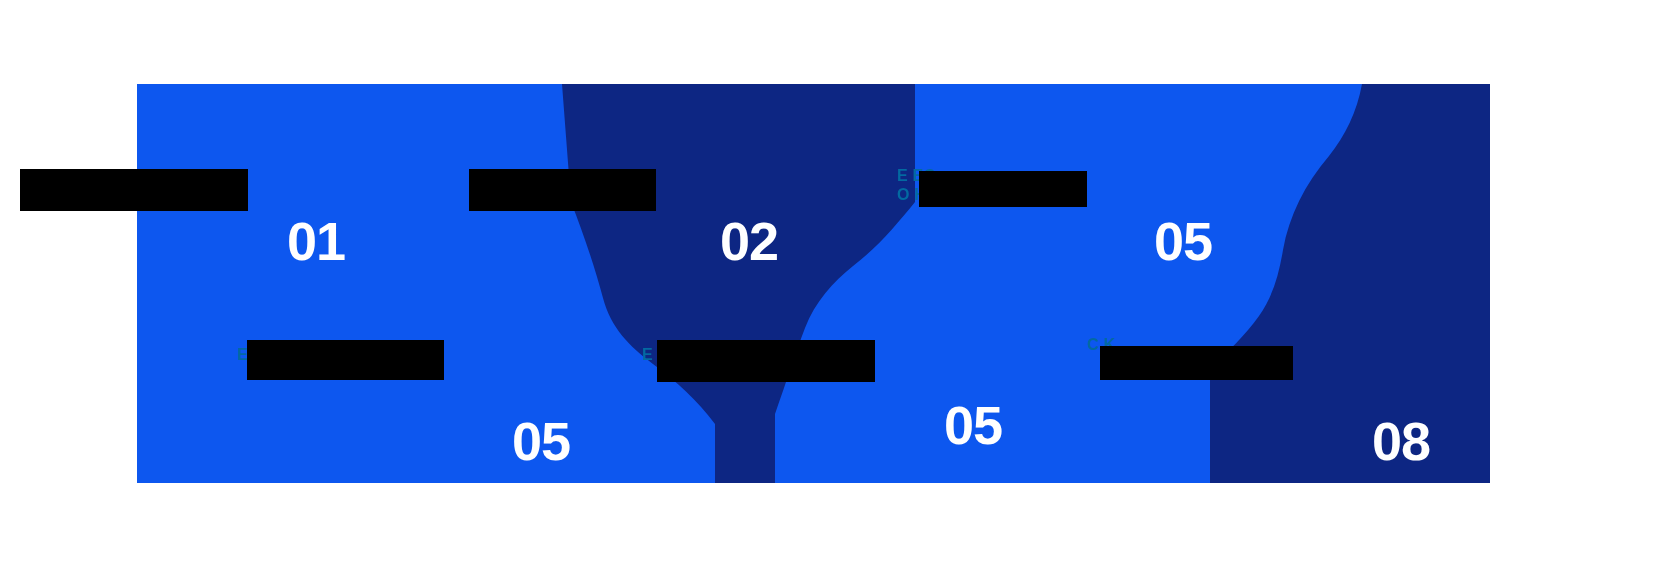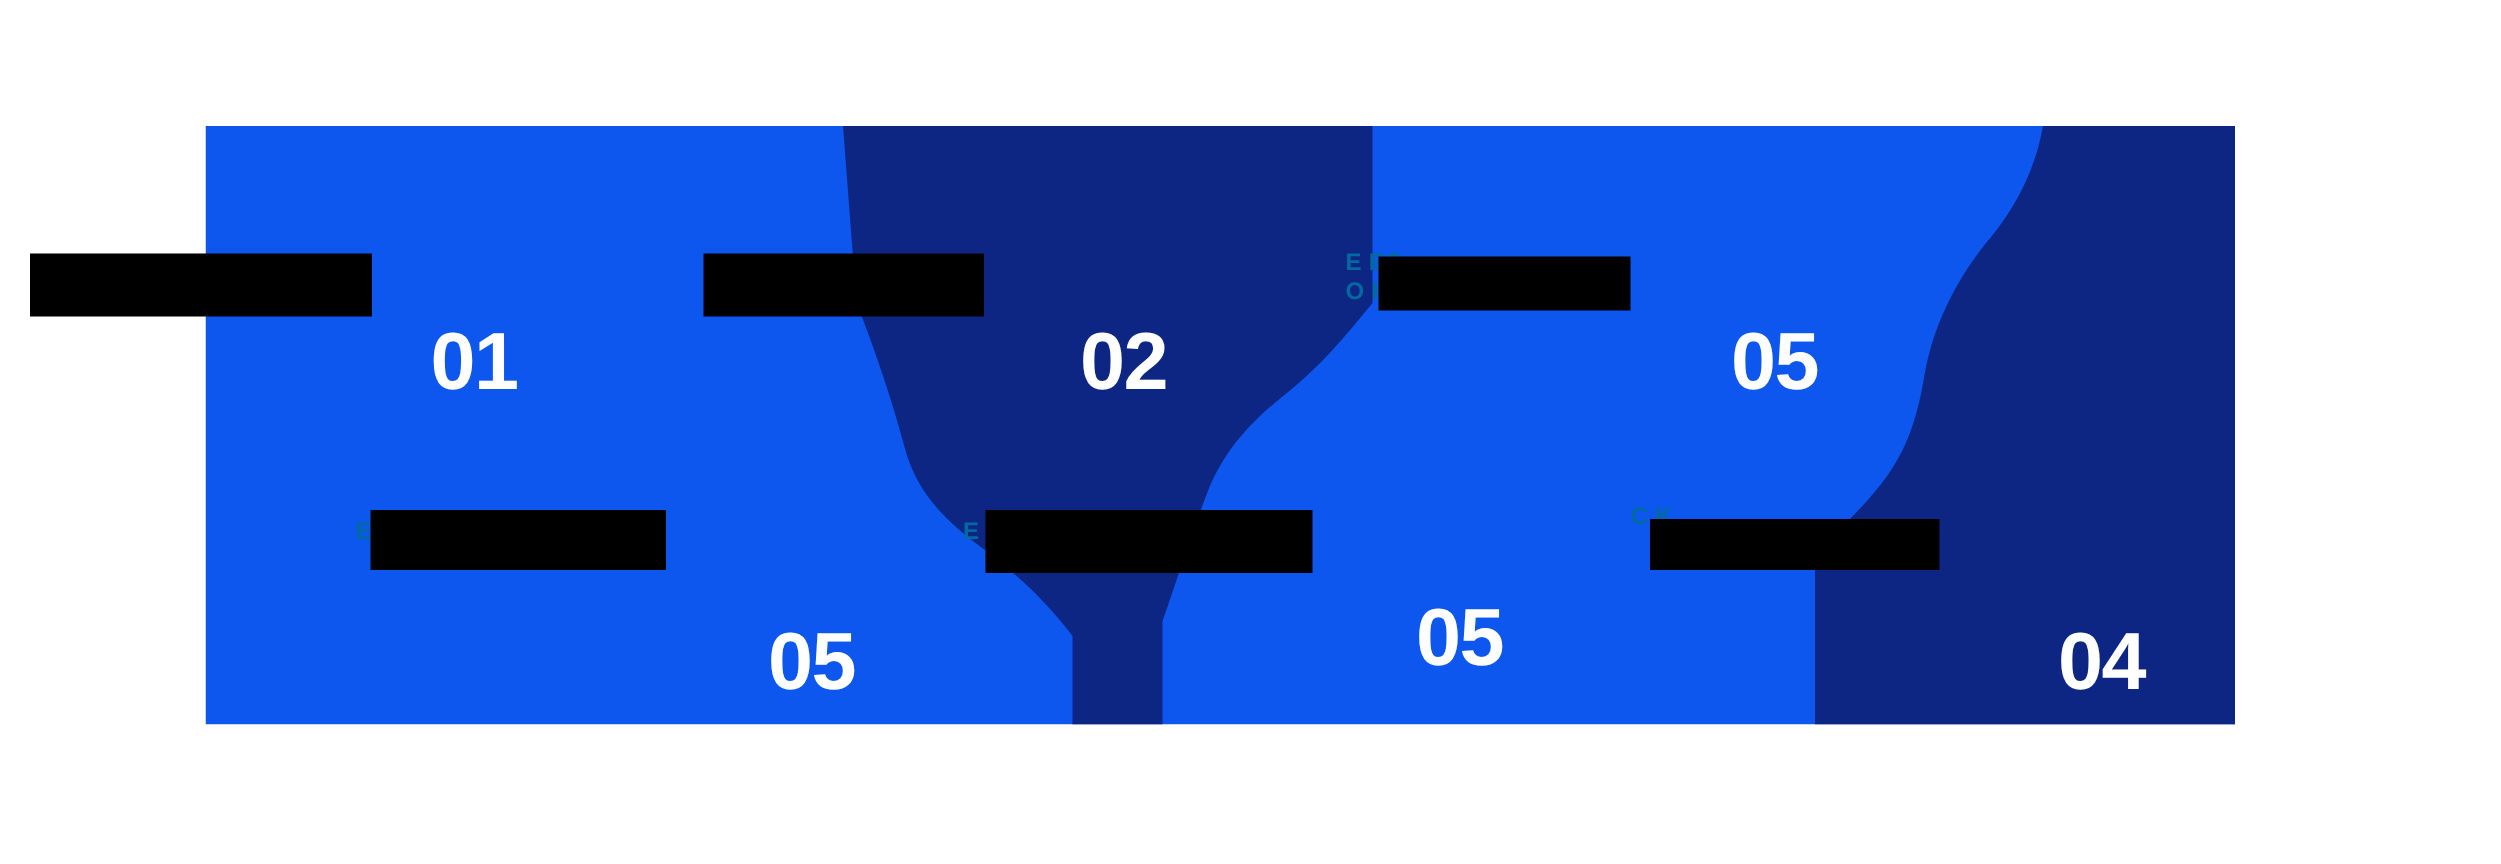--- a/index.html
+++ b/index.html
@@ -136,15 +136,15 @@
   <div class="step-caption cap-04">E</div>
   <div class="redaction red-04"></div>
   <div class="step-number num-04">05</div>
 
   <div class="step-caption cap-05">E</div>
   <div class="redaction red-05"></div>
   <div class="step-number num-05">05</div>
 
   <div class="step-caption cap-06">C                    K</div>
   <div class="redaction red-06"></div>
-  <div class="step-number num-06">04</div>
+  <div class="step-number num-06">08</div>
 
 </div>
 
 </body></html>

